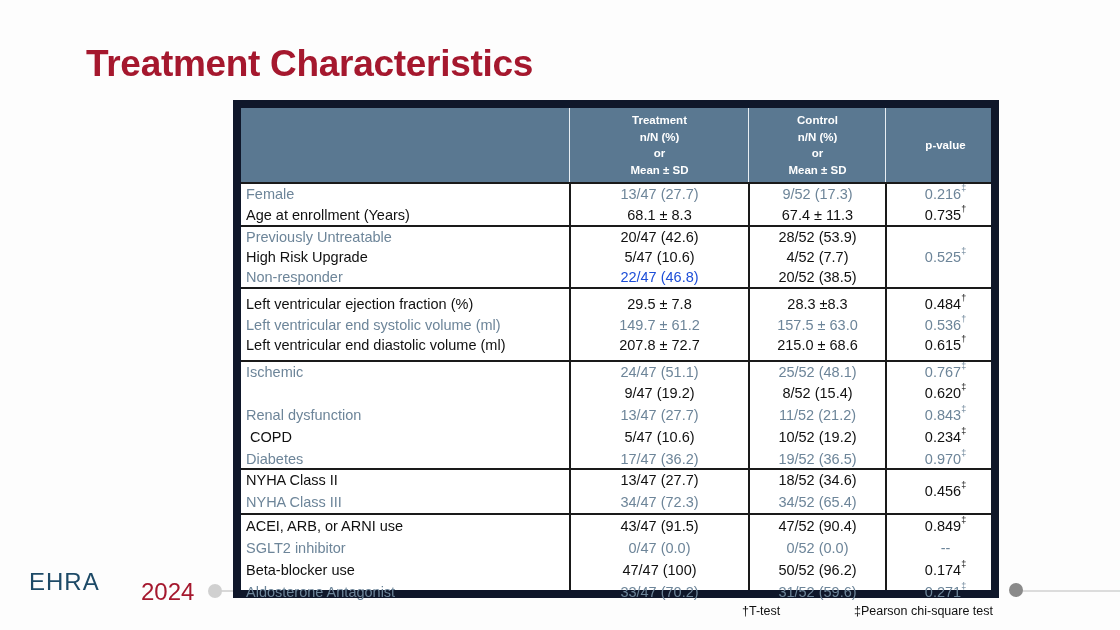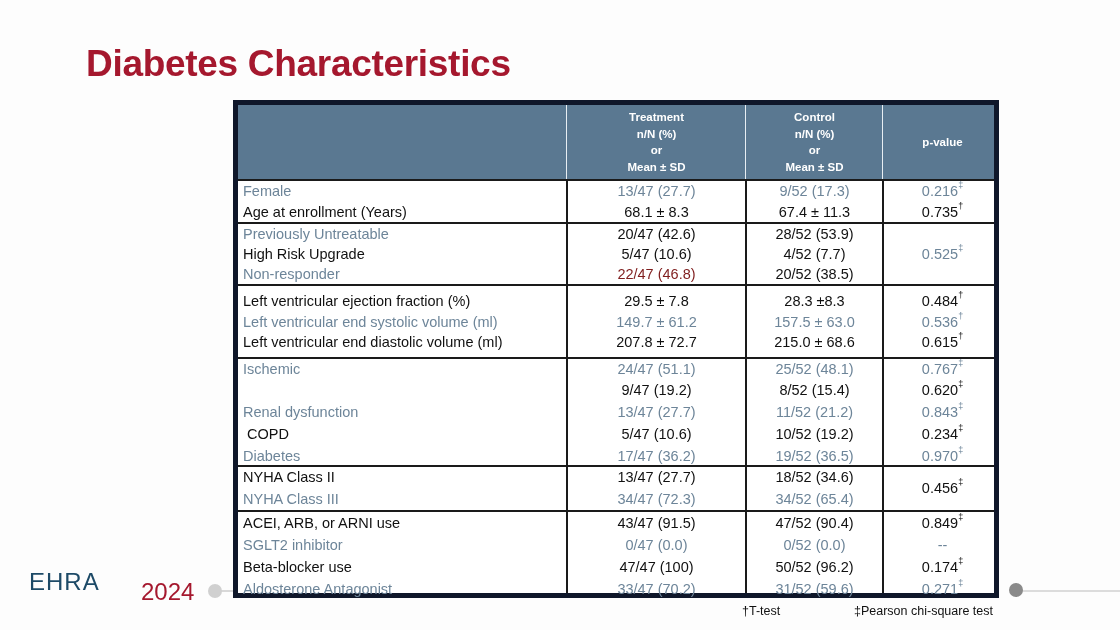--- a/index.html
+++ b/index.html
@@ -6,21 +6,21 @@
   body {
     width:1120px; height:630px; background:#fdfdfd; position:relative; overflow:hidden;
     font-family:"Liberation Sans", "DejaVu Sans", sans-serif; color:#111;
   }
   .title {
     position:absolute; left:86px; top:40px; font-size:37px; font-weight:bold;
     color:#a5182e; letter-spacing:-0.3px; line-height:48px;
   }
   .tbl {
     position:absolute; left:233px; top:100px; width:766px; height:498px;
-    border:5px solid #0f172a; box-sizing:border-box; background:#fff;
+    border:8px solid #0f172a; box-sizing:border-box; background:#fff;
   }
   .hdr {
     position:absolute; left:0; top:0; width:100%; height:76px; background:#5a7891;
     border-bottom:2px solid #1a1a1a; box-sizing:border-box;
   }
   .hcell {
     position:absolute; top:0; height:74px; color:#fff; font-weight:bold; font-size:11.5px;
     text-align:center; display:flex; flex-direction:column; justify-content:center; line-height:16.5px;
   }
   .vline { position:absolute; top:0; bottom:0; width:2px; background:#1a1a1a; }
@@ -39,21 +39,21 @@
   .footnote { position:absolute; top:604px; font-size:12.5px; color:#111; }
   .logo { position:absolute; left:29px; top:562px; height:44px; }
   .logo .ehra { font-size:24px; color:#1d4a67; letter-spacing:1px; font-weight:normal; line-height:40px; }
   .logo .yr { font-size:24px; color:#a5182e; position:absolute; left:112px; top:16px; }
   .dot { position:absolute; width:14px; height:14px; border-radius:50%; }
   .rule { position:absolute; height:2px; background:#dcdcdc; }
 </style>
 </head>
 <body>
 
-<div class="title">Diabetes Characteristics</div>
+<div class="title">Treatment Characteristics</div>
 
 <div class="tbl">
   <div class="hdr">
     <div class="hcell" style="left:329px;width:179px;">
       <span>Treatment</span>
       <span>n/N (%)</span>
       <span>or</span>
       <span style="font-weight:bold">Mean ± SD</span>
     </div>
     <div class="hcell" style="left:508px;width:137px;">
@@ -98,21 +98,21 @@
     <span class="c1" style="color:#111">20/47 (42.6)</span>
     <span class="c2" style="color:#111">28/52 (53.9)</span>
   </div>
   <div class="row" style="top:139px;">
     <span class="c0">High Risk Upgrade</span>
     <span class="c1">5/47 (10.6)</span>
     <span class="c2">4/52 (7.7)</span>
   </div>
   <div class="row muted" style="top:159px;">
     <span class="c0">Non-responder</span>
-    <span class="c1" style="color:#7f1d1d">22/47 (46.8)</span>
+    <span class="c1" style="color:#1d4ed8">22/47 (46.8)</span>
     <span class="c2" style="color:#111">20/52 (38.5)</span>
   </div>
   <div class="pmerged" style="top:139px;color:#6d8599;"><span>0.525</span><sup>‡</sup></div>
 
   <div class="row" style="top:186px;">
     <span class="c0">Left ventricular ejection fraction (%)</span>
     <span class="c1">29.5 ± 7.8</span>
     <span class="c2">28.3 ±8.3</span>
     <span class="c3"><span>0.484</span><sup>†</sup></span>
   </div>

